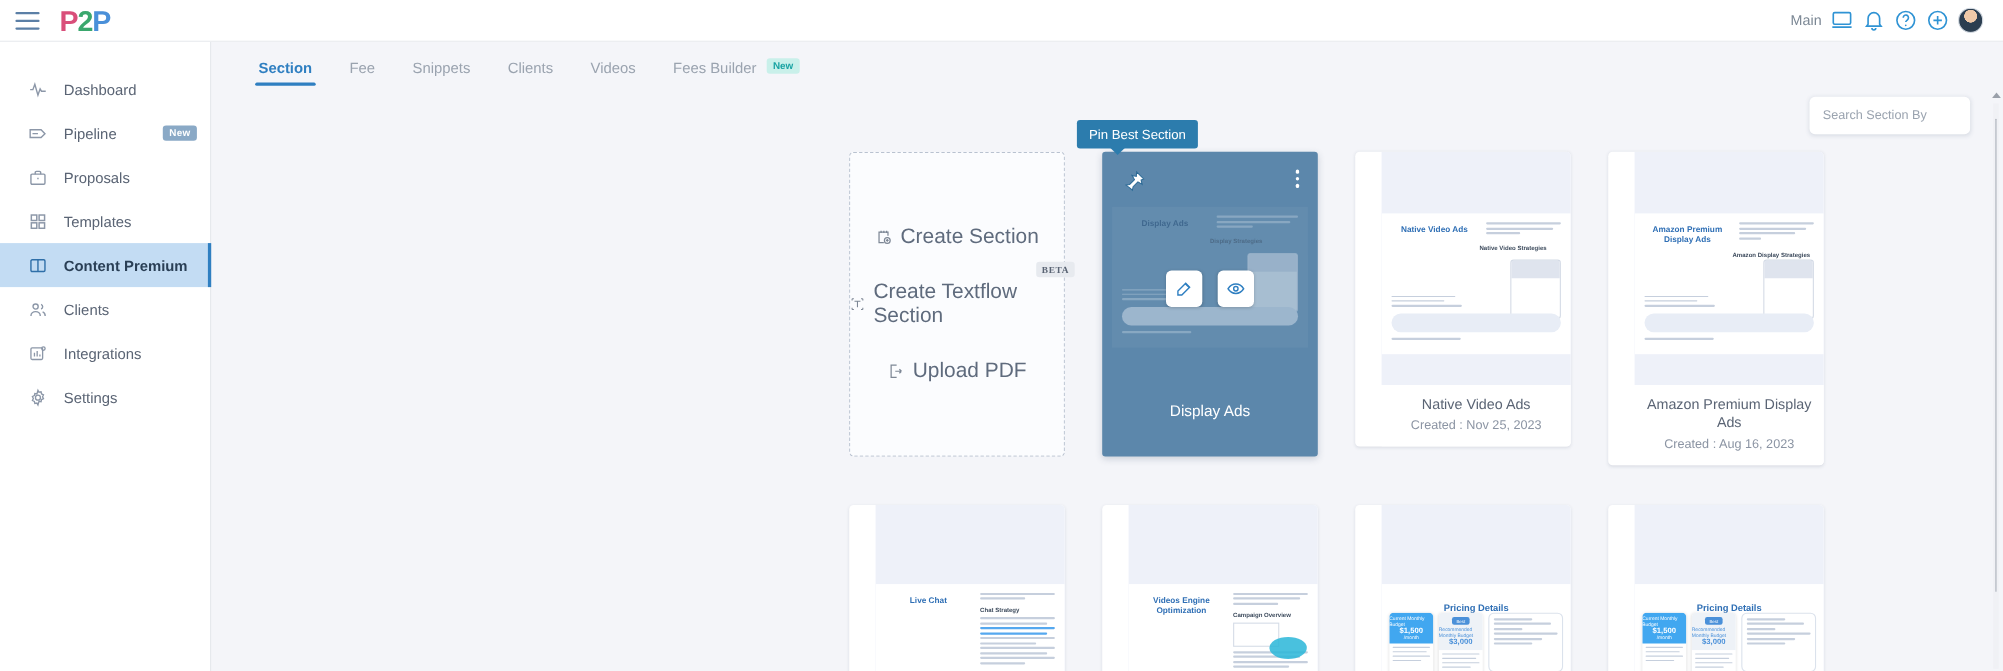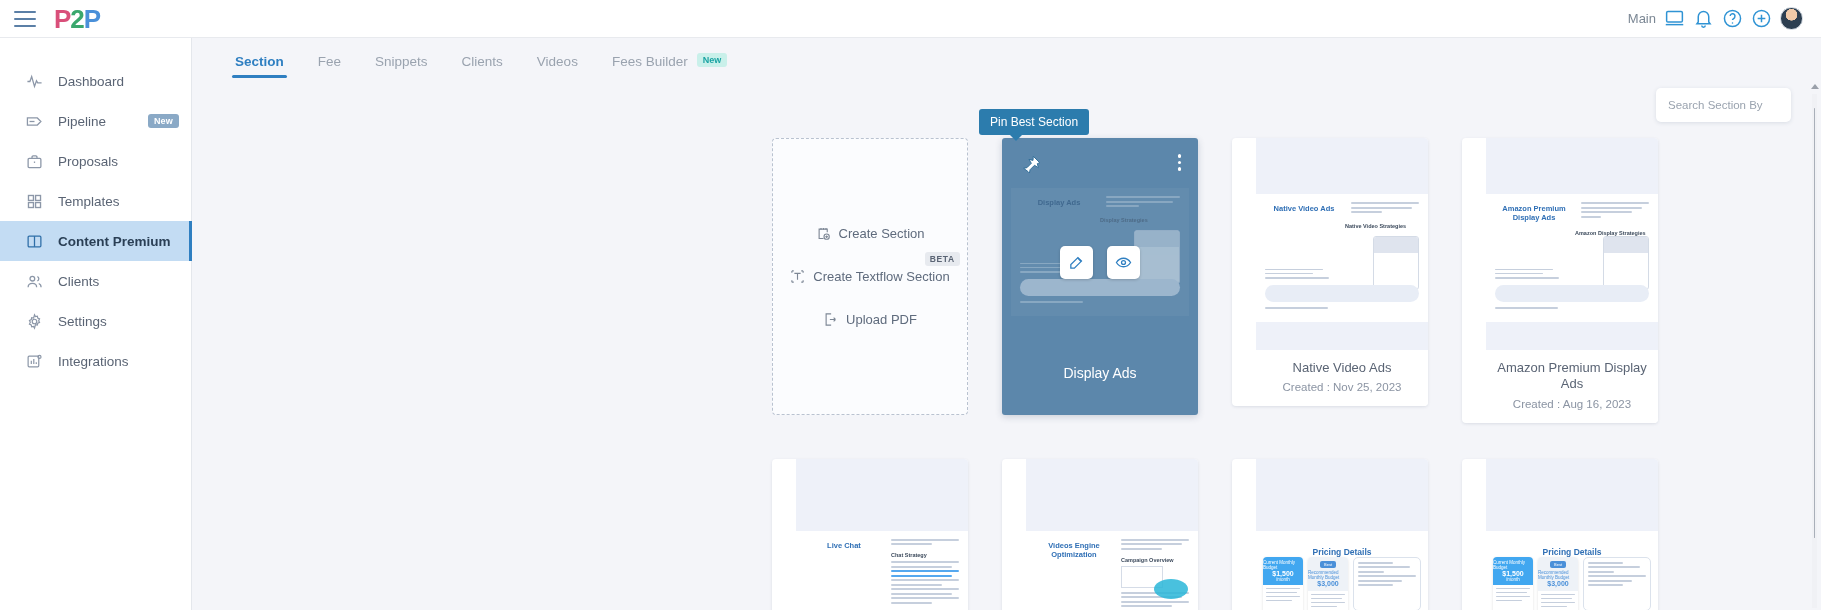--- a/index.html
+++ b/index.html
@@ -74,21 +74,21 @@
     position: relative; display: flex; align-items: flex-end; gap: 9px; white-space: nowrap;
   }
   .tab.active { color: #2f7fc1; font-weight: 600; }
   .tab.active::after { content: ""; position: absolute; left: 14px; right: 14px; bottom: 0; height: 3px; background: #2f7fc1; border-radius: 2px; }
   .tab-badge {
     font-size: 9px; font-weight: bold; color: #1aa3a3; background: #c9f0ea;
     border-radius: 3px; padding: 2px 6px; transform: translateY(-2px);
   }
 
   .search-box {
-    position: absolute; top: 50px; right: 30px; width: 135px; height: 34px;
+    position: absolute; top: 50px; right: 30px; width: 146px; height: 34px;
     background: #fff; border-radius: 5px; box-shadow: 0 1px 4px rgba(40,60,90,.13);
     display: flex; align-items: center; padding: 0 12px; z-index: 20;
   }
   .search-box input {
     border: 0; outline: 0; width: 100%; font-size: 11.5px;
     font-family: "Liberation Sans", sans-serif; color: #4a5568; background: transparent;
   }
   .search-box input::placeholder { color: #9aa3af; }
 
   
@@ -100,28 +100,28 @@
   .cards-row + .cards-row { margin-top: 36px; }
 
   .card { width: 196px; flex: none; position: relative; }
 
   
   .create-card {
     height: 277px; border: 1px dashed #b9c2d0; border-radius: 4px;
     background: #fbfcfe; display: flex; flex-direction: column;
     align-items: center; justify-content: center; gap: 28px; position: relative;
   }
-  .create-action { display: flex; align-items: center; gap: 8px; font-size: 13px; color: #5f6b7d; cursor: pointer; }
+  .create-action { display: flex; align-items: center; gap: 8px; font-size: 19px; color: #5f6b7d; cursor: pointer; }
   .create-action .ca-ico { width: 15px; height: 15px; color: #7d8795; }
   .create-action .ca-ico svg { width: 100%; height: 100%; display: block; }
   .beta-wrap { position: relative; display: flex; flex-direction: column; align-items: center; }
   .beta-tag {
     position: absolute; top: -17px; right: -10px;
     font-size: 8.5px; font-weight: bold; letter-spacing: .6px; color: #5a6474;
-    background: #e7eaef; border-radius: 3px; padding: 2px 5px;
+    background: #e7eaef; border-radius: 3px; padding: 2px 5px; font-family: Liberation Serif, serif;
   }
 
   
   .sec-card {
     background: #fff; border-radius: 4px; box-shadow: 0 1px 3px rgba(40,60,90,.12);
     overflow: hidden; cursor: pointer; position: relative; padding-left: 24px;
   }
   .sec-card .thumb { height: 212px; background: #eef1f9; position: relative; overflow: hidden; }
   .sec-card .meta { padding: 10px 6px 13px; text-align: center; background: #fff; }
   .sec-card .meta .title { font-size: 13px; color: #5a6474; line-height: 1.25; }
@@ -322,36 +322,36 @@
               <path d="M16 5.2a3.2 3.2 0 010 6"></path>
               <path d="M18 14.8c2 .8 3.3 2.6 3.3 5.2"></path>
             </svg>
         </span>
         <span class="ni-label">Clients</span>
       </div>
 
       <div class="nav-item">
         <span class="ni-icon">
           <svg viewBox="0 0 24 24" fill="none" stroke="currentColor" stroke-width="1.7">
-              <circle cx="12" cy="12" r="3.2"></circle>
-              <path d="M12 2.6l1.3 2.4 2.7-.5.6 2.7 2.5 1.1-1.2 2.5 1.2 2.5-2.5 1.1-.6 2.7-2.7-.5L12 21.4l-1.3-2.4-2.7.5-.6-2.7-2.5-1.1L6.1 13 4.9 10.5l2.5-1.1.6-2.7 2.7.5z"></path>
-            </svg>
-        </span>
-        <span class="ni-label">Settings</span>
-      </div>
-
-      <div class="nav-item">
-        <span class="ni-icon">
-          <svg viewBox="0 0 24 24" fill="none" stroke="currentColor" stroke-width="1.7">
               <rect x="3" y="4.5" width="15" height="15" rx="1.5"></rect>
               <path d="M7.5 15.5V11M11 15.5V8.5M14.5 15.5v-2.5"></path>
               <circle cx="19" cy="5.5" r="2.2"></circle>
             </svg>
         </span>
         <span class="ni-label">Integrations</span>
+      </div>
+
+      <div class="nav-item">
+        <span class="ni-icon">
+          <svg viewBox="0 0 24 24" fill="none" stroke="currentColor" stroke-width="1.7">
+              <circle cx="12" cy="12" r="3.2"></circle>
+              <path d="M12 2.6l1.3 2.4 2.7-.5.6 2.7 2.5 1.1-1.2 2.5 1.2 2.5-2.5 1.1-.6 2.7-2.7-.5L12 21.4l-1.3-2.4-2.7.5-.6-2.7-2.5-1.1L6.1 13 4.9 10.5l2.5-1.1.6-2.7 2.7.5z"></path>
+            </svg>
+        </span>
+        <span class="ni-label">Settings</span>
       </div>
     </div>
 
     <div class="main">
 
       <div class="tabs-row">
         <div class="tab active">
             <span>Section</span>
           </div>
         <div class="tab">

